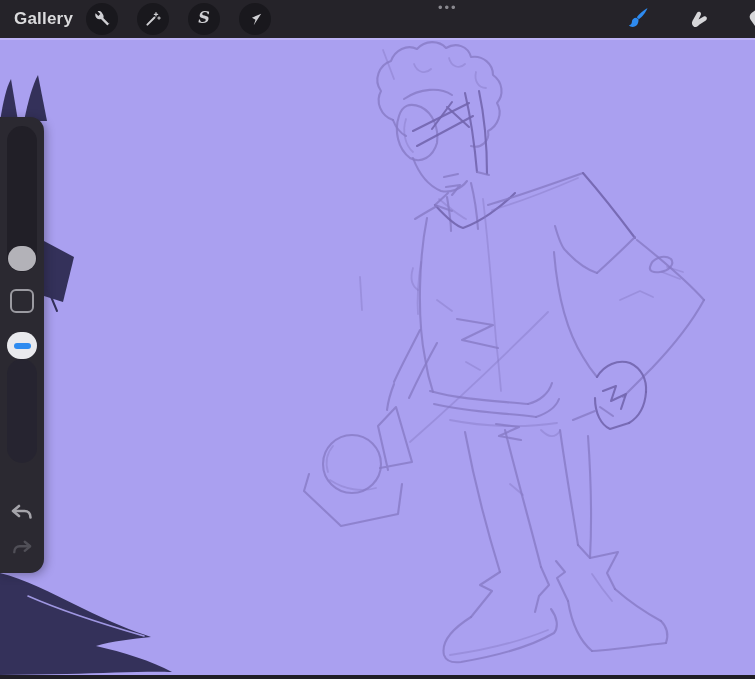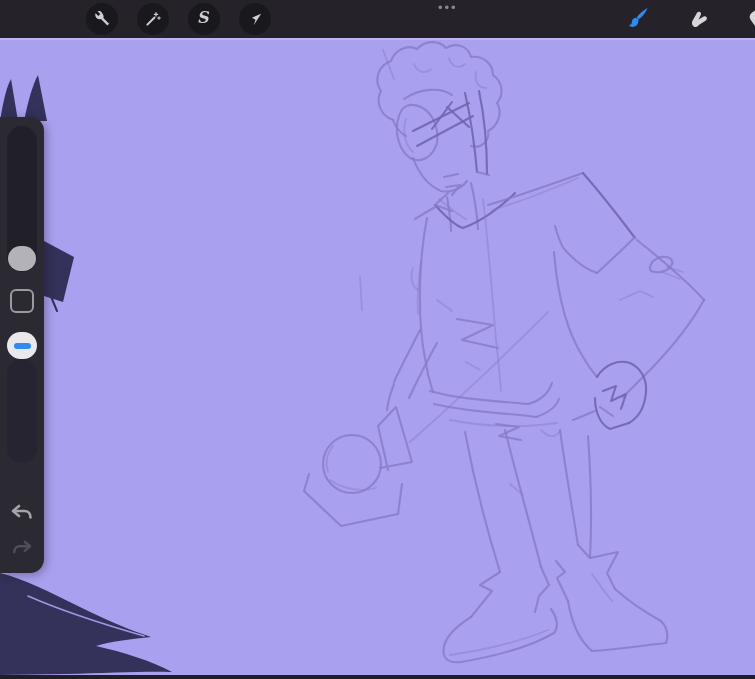--- a/index.html
+++ b/index.html
@@ -212,20 +212,21 @@
   </div>
   <div class="redo-btn">
     <svg width="22" height="20" viewBox="0 0 24 22" style="transform:scaleX(-1)">
       <path d="M9 3 L3 8 L9 13" fill="none" stroke="currentColor" stroke-width="2.6" stroke-linecap="round" stroke-linejoin="round"></path>
       <path d="M3.8 8 H14.5 C18 8 20.5 10.5 20.5 14.5" fill="none" stroke="currentColor" stroke-width="2.6" stroke-linecap="round"></path>
     </svg>
   </div>
 </div>
 
 <div class="topbar">
+  <div class="gallery">Gallery</div>
 
   <div class="tool-circle tc-1">
     <svg width="17" height="17" viewBox="0 0 24 24">
       <path fill="currentColor" d="M21.6 18.2l-8.4-8.4c.8-2.1.3-4.6-1.4-6.3C10-.2 7.3-.6 5.1.4l3.8 3.8-2.8 2.8L2.3 3.2c-1 2.2-.6 4.9 1.2 6.7 1.7 1.7 4.2 2.2 6.3 1.4l8.4 8.4c.4.4 1 .4 1.4 0l1.9-1.9c.5-.5.5-1.2.1-1.6z"></path>
     </svg>
   </div>
 
   <div class="tool-circle tc-2">
     <svg width="18" height="18" viewBox="0 0 24 24">
       <path d="M4.5 19.5 L14 10" stroke="currentColor" stroke-width="2.6" stroke-linecap="round" fill="none"></path>

